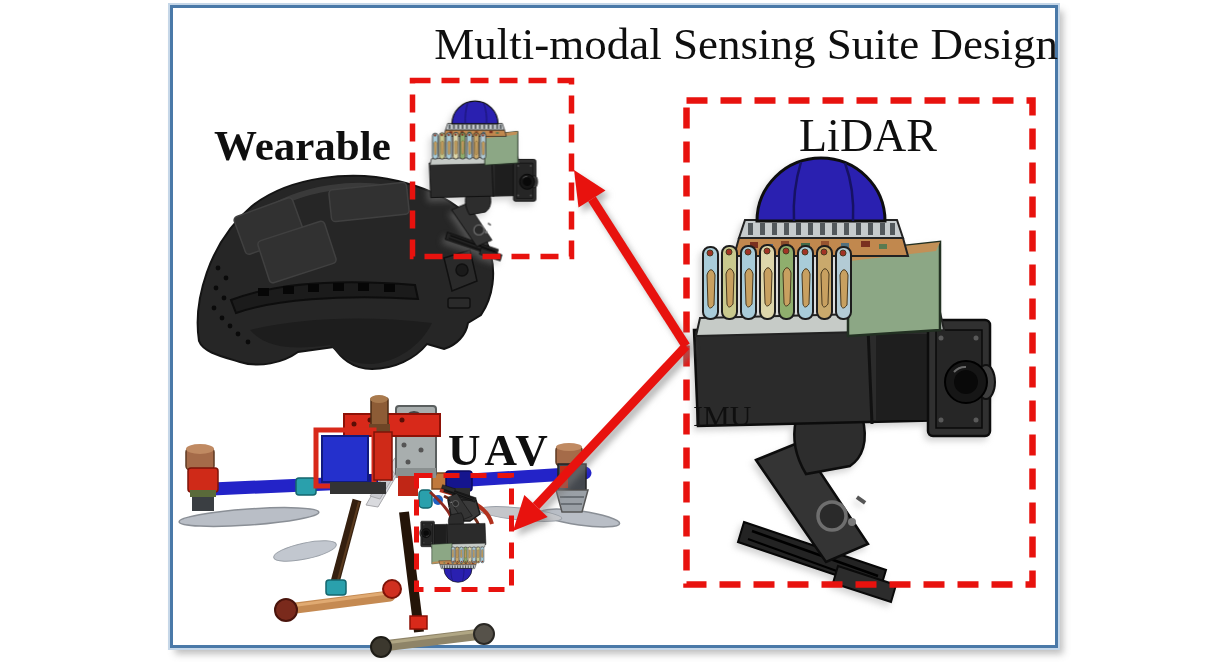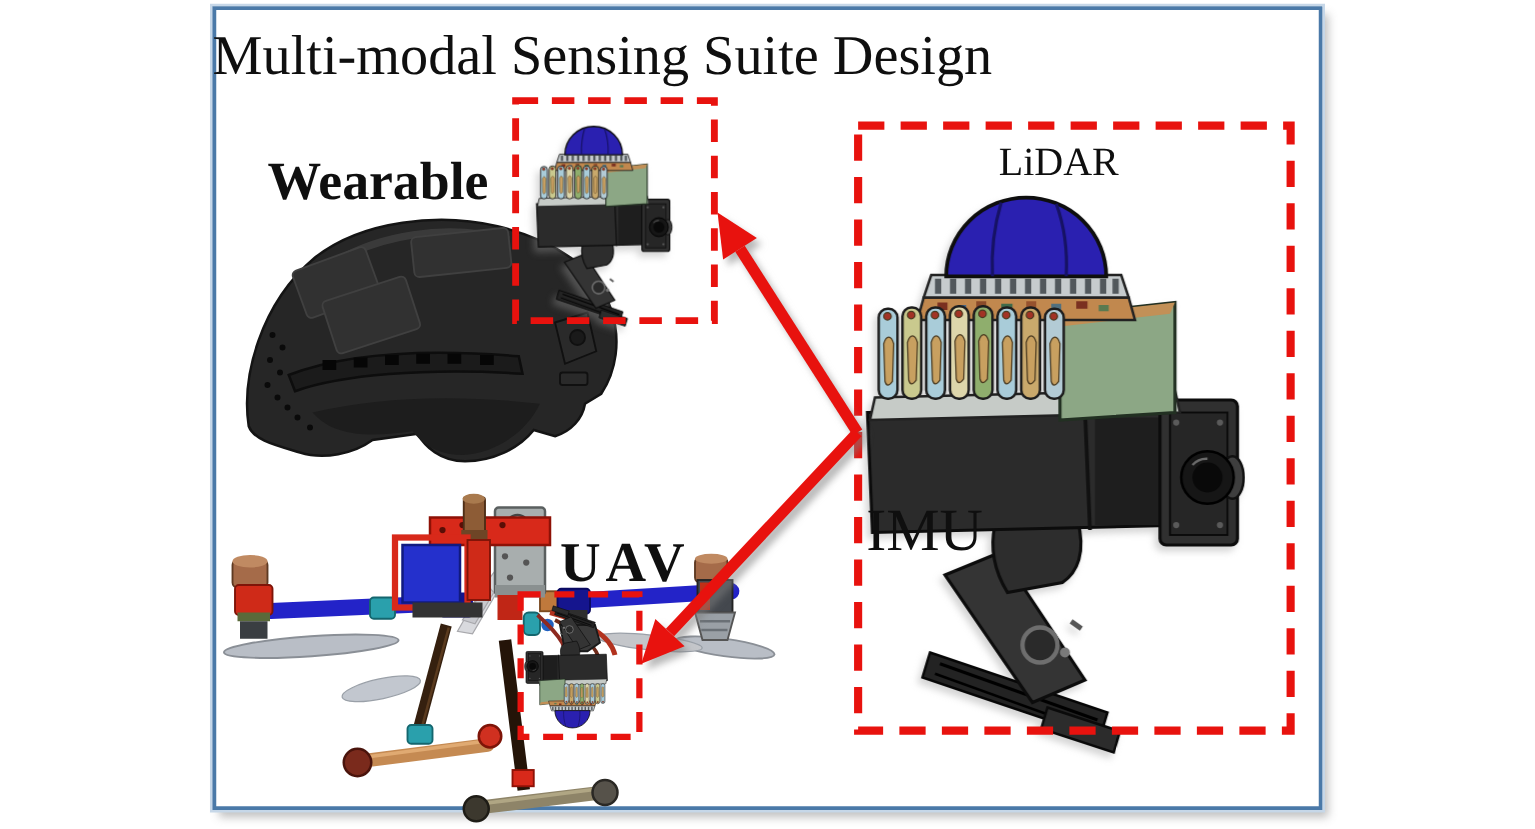--- a/index.html
+++ b/index.html
@@ -14,21 +14,21 @@
   }
   .frame{
     position:absolute;left:170px;top:5px;width:882px;height:637px;
     border:3px solid var(--frame-blue);
     box-shadow:0 0 0 2px #c6d7e8, 5px 6px 7px rgba(110,110,110,.45);
     background:transparent;
   }
   .fig-svg{position:absolute;left:0;top:0;}
   .label{position:absolute;line-height:1;white-space:nowrap;color:var(--ink);}
   .title{
-    position:absolute;left:170px;top:20px;width:888px;text-align:left;
+    position:absolute;left:170px;top:20px;width:888px;text-align:right;
     font-size:45px;line-height:1.1;color:var(--ink);
   }
   .bold{font-weight:700;}
   .dash{fill:none;stroke:var(--callout-red);}
   .arrow-group{filter:drop-shadow(4px 5px 3px rgba(125,125,125,.55));}
   .arrow-line{stroke:var(--callout-red);stroke-width:9;fill:none;}
   .arrow-head{fill:var(--callout-red);stroke:none;}
   .soft-shadow{filter:drop-shadow(-3px 4px 3px rgba(150,150,150,.4));}
 </style>
 </head>
@@ -300,15 +300,15 @@
     </g>
     <g class="arrow-group">
       <line class="arrow-line" x1="686" y1="346" x2="536" y2="506"></line>
       <polygon class="arrow-head" points="513,531 547.7,516.9 524.3,495.1"></polygon>
     </g>
   </svg>
 
   <div class="title">Multi-modal Sensing Suite Design</div>
   <div class="label bold" style="left:214px;top:124px;font-size:43px;">Wearable</div>
   <div class="label bold" style="left:448px;top:405px;font-size:45px;letter-spacing:4px;margin-top:23px;">UAV</div>
-  <div class="label" style="left:799px;top:113px;font-size:32px;">LiDAR</div>
-  <div class="label" style="left:693px;top:401px;font-size:48px;">IMU</div>
+  <div class="label" style="left:799px;top:113px;font-size:46px;">LiDAR</div>
+  <div class="label" style="left:693px;top:401px;font-size:30px;">IMU</div>
 </div>
 
 </body></html>

